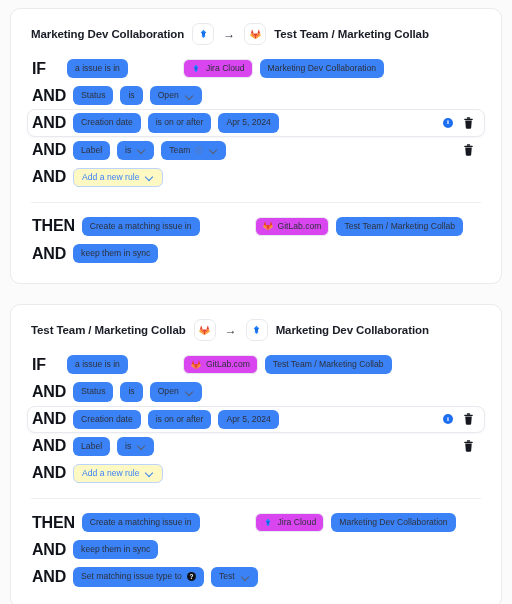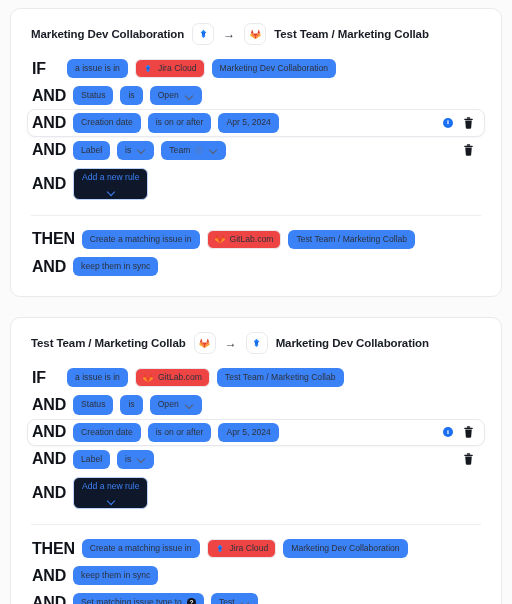--- a/index.html
+++ b/index.html
@@ -91,29 +91,29 @@
     background: #3b82f6;
     border-radius: 6px;
     padding: 3px 7px;
     font-size: 8.6px;
     color: #2d313c;
     white-space: nowrap;
     line-height: 1.3;
     border: 1px solid transparent;
   }
   .chip.white {
-    background: #ef4444;
+    background: #d946ef;
     border: 1px solid #e7e9ee;
+    margin-left: 48px;
   }
   .chip.add-rule {
-    background: #0f172a;
+    background: #fef9c3;
     border: 1px solid #bcd4fb;
     color: #3b82f6;
     padding: 3px 8px;
-    flex-direction: column;
   }
   .chip .chev {
     display: inline-block;
     width: 8px; height: 8px;
     position: relative;
     margin-left: 2px;
   }
   .chip .chev::after {
     content: "";
     position: absolute;

